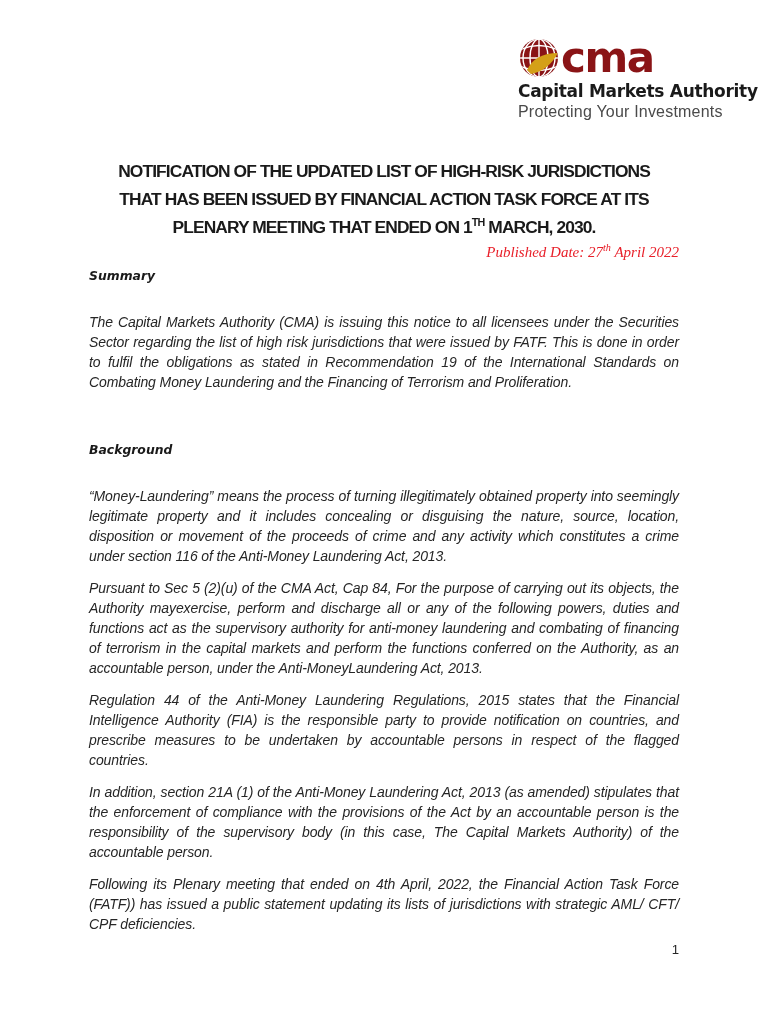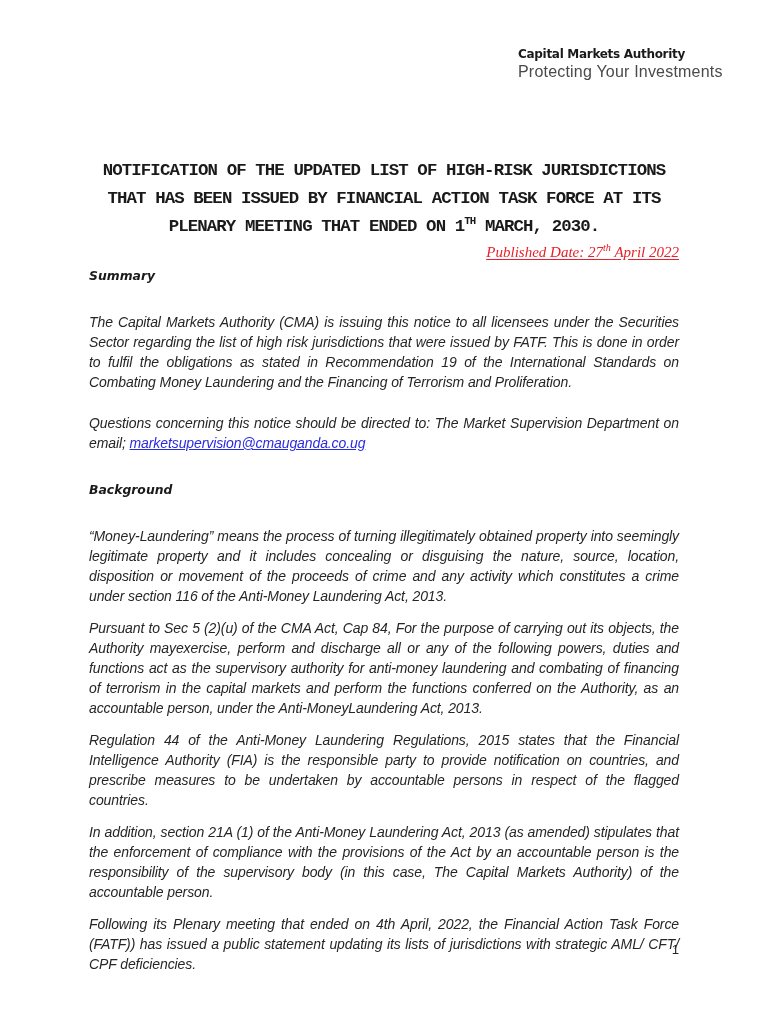--- a/index.html
+++ b/index.html
@@ -51,44 +51,44 @@
     font-weight: 700;
     font-size: 42px;
     line-height: 42px;
     letter-spacing: -1.5px;
     color: #8a1416;
     margin-left: -2px;
   }
   .logo-name {
     font-family: "DejaVu Sans", sans-serif;
     font-weight: 700;
-    font-size: 12px;
+    font-size: 17px;
     letter-spacing: -0.3px;
     color: #1a1a1a;
-    margin-top: 11px;
+    margin-top: 1px;
     white-space: nowrap;
   }
   .logo-tag {
     font-family: "Liberation Sans", sans-serif;
     font-weight: 400;
     font-size: 16px;
     letter-spacing: 0.2px;
     color: #4a4a4a;
     margin-top: 2px;
     white-space: nowrap;
   }
 
   
   .doc-title {
     position: absolute;
     top: 145px;
     left: 78px;
     width: 612px;
     text-align: center;
-    font-family: Liberation Mono, monospace;
+    font-family: Liberation Sans, sans-serif;
     font-weight: 700;
     font-size: 17.4px;
     line-height: 28px;
     letter-spacing: -0.9px;
     color: #1a1a1a;
   }
   .doc-title sup {
     font-size: 0.62em;
     vertical-align: super;
     line-height: 0;
@@ -101,21 +101,20 @@
     left: 89px;
     width: 590px;
     text-align: right;
     font-family: "Liberation Serif", serif;
     font-style: italic;
     font-weight: 400;
     font-size: 15px;
     color: #e8202a;
   }
   .pub-date span {
-    text-decoration: underline;
     text-underline-offset: 2px;
   }
   .pub-date sup {
     font-size: 0.68em;
     vertical-align: super;
     line-height: 0;
   }
 
   
   .content {
@@ -162,20 +161,44 @@
     font-size: 13.2px;
     color: #262626;
   }
 </style>
 </head>
 <body>
 
 <div class="page">
 
   <div class="logo-block">
+    <div class="logo-row">
+      <div class="logo-mark">
+        <svg viewBox="0 0 44 42" width="44" height="42" aria-hidden="true">
+          <defs>
+            <clipPath id="globeclip">
+              <circle cx="21" cy="21" r="19"></circle>
+            </clipPath>
+          </defs>
+          <circle cx="21" cy="21" r="19" fill="#8a1416"></circle>
+          <g clip-path="url(#globeclip)" stroke="#ffffff" stroke-width="1.4" fill="none">
+            <ellipse cx="21" cy="21" rx="9" ry="19"></ellipse>
+            <ellipse cx="21" cy="21" rx="16" ry="19"></ellipse>
+            <line x1="2" y1="21" x2="40" y2="21"></line>
+            <line x1="21" y1="2" x2="21" y2="40"></line>
+            <path d="M4 12 Q21 5 38 12"></path>
+            <path d="M4 30 Q21 37 38 30"></path>
+          </g>
+          <g clip-path="url(#globeclip)">
+            <path d="M9 33 Q17 16 40 16 Q30 34 13 37 Z" fill="#d4a017"></path>
+          </g>
+        </svg>
+      </div>
+      <div class="logo-word">cma</div>
+    </div>
     <div class="logo-name">Capital Markets Authority</div>
     <div class="logo-tag">Protecting Your Investments</div>
   </div>
 
   <h1 class="doc-title">
     <span>NOTIFICATION OF THE UPDATED LIST OF HIGH-RISK JURISDICTIONS</span><br>
     <span>THAT HAS BEEN ISSUED BY FINANCIAL ACTION TASK FORCE AT ITS</span><br>
     <span>PLENARY MEETING THAT ENDED ON 1</span><sup>TH</sup><span> MARCH, 2030.</span>
   </h1>
 
@@ -184,21 +207,20 @@
   </div>
 
   <div class="content">
 
     <div class="section-head">Summary</div>
     <div class="gap-lg"></div>
 
     <p class="para">The Capital Markets Authority (CMA) is issuing this notice to all licensees under the Securities Sector regarding the list of high risk jurisdictions that were issued by FATF. This is done in order to fulfil the obligations as stated in Recommendation 19 of the International Standards on Combating Money Laundering and the Financing of Terrorism and Proliferation.</p>
     <div class="gap-md"></div>
 
-    <p class="para"><span>Questions concerning this notice should be directed to: The Market Supervision Department on email; </span><a class="maillink" href="#">marketsupervision@cmauganda.co.ug</a></p>
     <div class="gap-lg"></div>
 
     <div class="section-head">Background</div>
     <div class="gap-lg"></div>
 
     <p class="para">“Money-Laundering” means the process of turning illegitimately obtained property into seemingly legitimate property and it includes concealing or disguising the nature, source, location, disposition or movement of the proceeds of crime and any activity which constitutes a crime under section 116 of the Anti-Money Laundering Act, 2013.</p>
     <div class="gap-sm"></div>
 
     <p class="para">Pursuant to Sec 5 (2)(u) of the CMA Act, Cap 84, For the purpose of carrying out its objects, the Authority mayexercise, perform and discharge all or any of the following powers, duties and functions act as the supervisory authority for anti-money laundering and combating of financing of terrorism in the capital markets and perform the functions conferred on the Authority, as an accountable person, under the Anti-MoneyLaundering Act, 2013.</p>
     <div class="gap-sm"></div>

